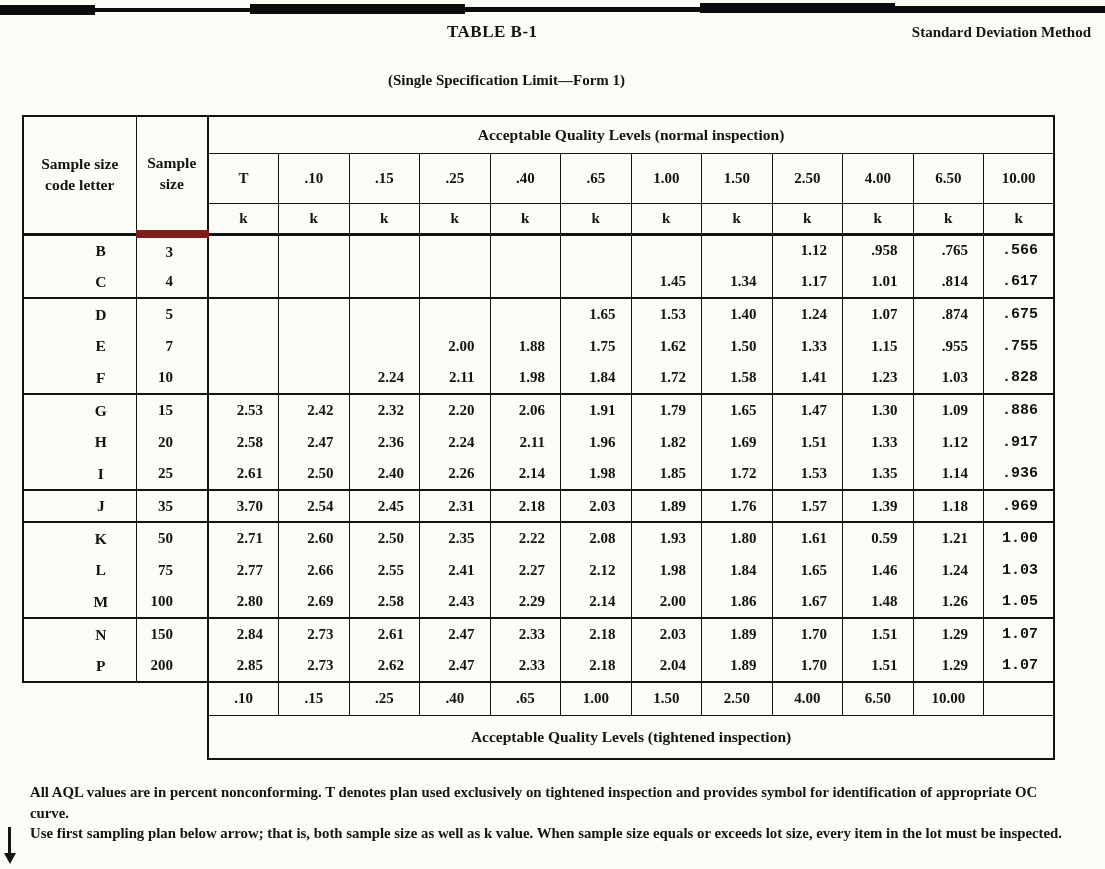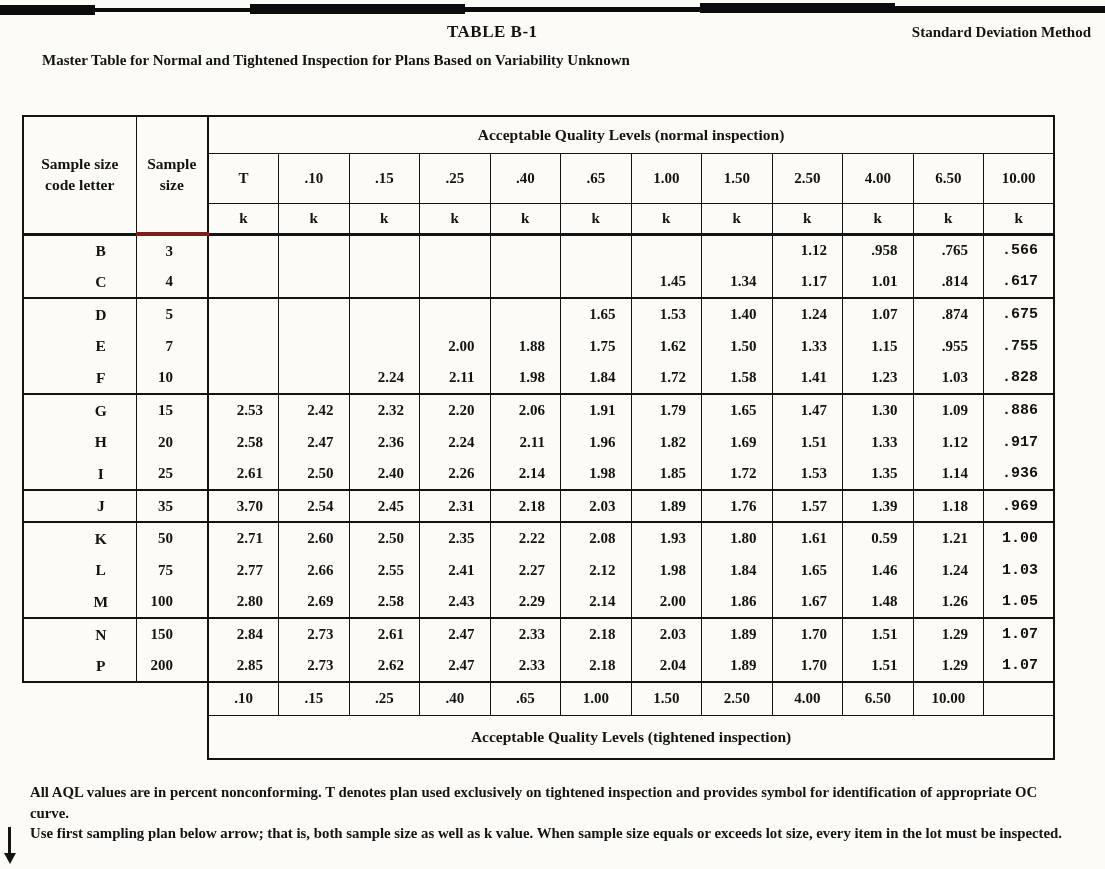--- a/index.html
+++ b/index.html
@@ -31,21 +31,21 @@
   th, td { padding:0; text-align:center; vertical-align:middle; font-weight:700; }
 
   .r-banner { height:37px; } .r-aql { height:50px; } .r-k { height:31px; }
   tbody tr { height:32px; }
   .r-tight { height:33px; } .r-banner2 { height:44px; }
 
   th.c1 { border-left:2px solid #131313; border-top:2px solid #131313;
           border-right:1.5px solid #131313; border-bottom:3px solid #131313;
           white-space:pre-line; font-size:15.5px; line-height:1.35; }
   th.c2 { border-top:2px solid #131313; border-right:2px solid #131313;
-          border-bottom:4px solid #7f1d1d; white-space:pre-line; font-size:15.5px; line-height:1.35; }
+          border-bottom:8px solid #7f1d1d; white-space:pre-line; font-size:15.5px; line-height:1.35; }
   th.banner { border-top:2px solid #131313; border-left:2px solid #131313;
           border-right:2px solid #131313; border-bottom:1.5px solid #131313; font-size:15.5px; }
   th.aql { border:1.5px solid #131313; font-size:15px; }
   th.kh  { border-left:1.5px solid #131313; border-right:1.5px solid #131313;
            border-bottom:3px solid #131313; font-size:15px; }
   th.aql.firstcol, th.kh.firstcol { border-left:2px solid #131313; }
   th.aql.lastcol,  th.kh.lastcol  { border-right:2px solid #131313; }
 
   td.code { border-left:2px solid #131313; border-right:1.5px solid #131313;
             text-align:center; padding-left:42px; font-size:15.5px; }
@@ -82,21 +82,21 @@
     <div class="tb-base"></div>
       <div class="tb-s1"></div>
       <div class="tb-s2"></div>
     <div class="tb-s3"></div>
       <div class="tb-s4"></div>
       <div class="tb-s5"></div>
   </div>
 
   <div class="hdr-title">TABLE B-1</div>
   <div class="hdr-method">Standard Deviation Method</div>
-  <div class="hdr-sub1">Master Table for Normal and Tightened Inspection for Plans Based on Variability Unknown</div>
+  <div class="hdr-sub2">(Single Specification Limit—Form 1)</div>
 
   <table class="master">
     <colgroup>
       <col style="width:113px">
         <col style="width:72px">
       <col span="12" style="width:70.5px">
     </colgroup>
     <thead>
       <tr class="r-banner">
         <th class="c1" rowspan="3">Sample size

